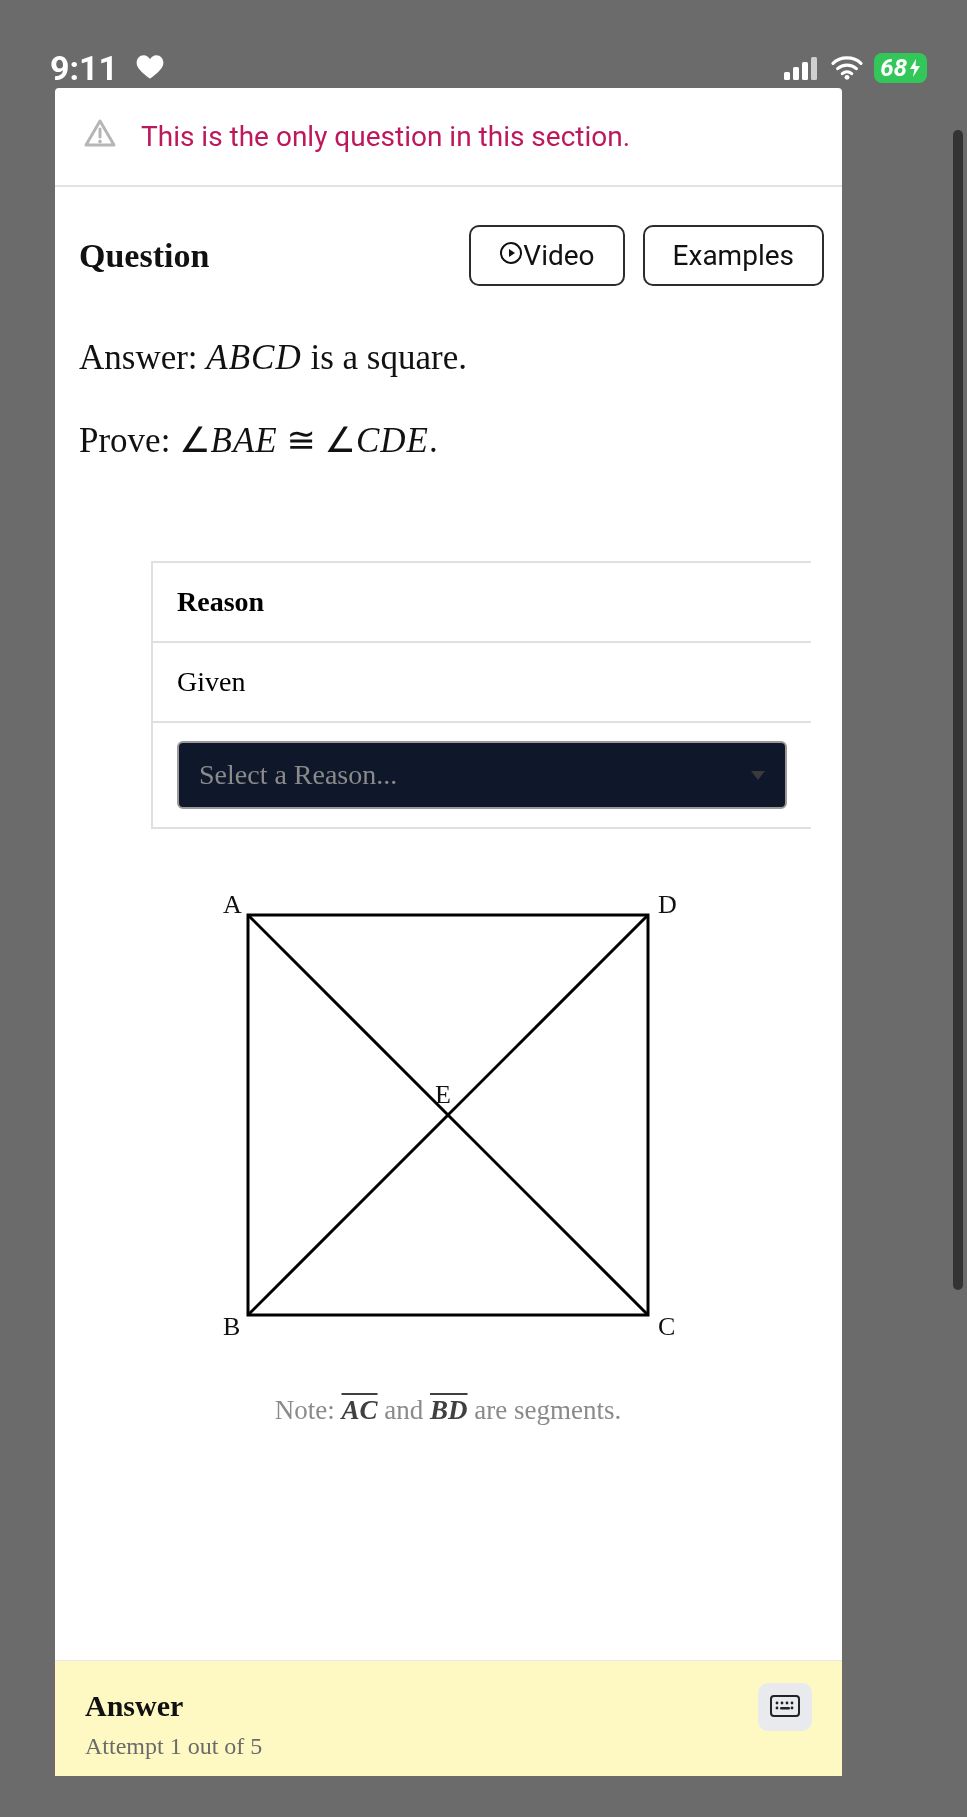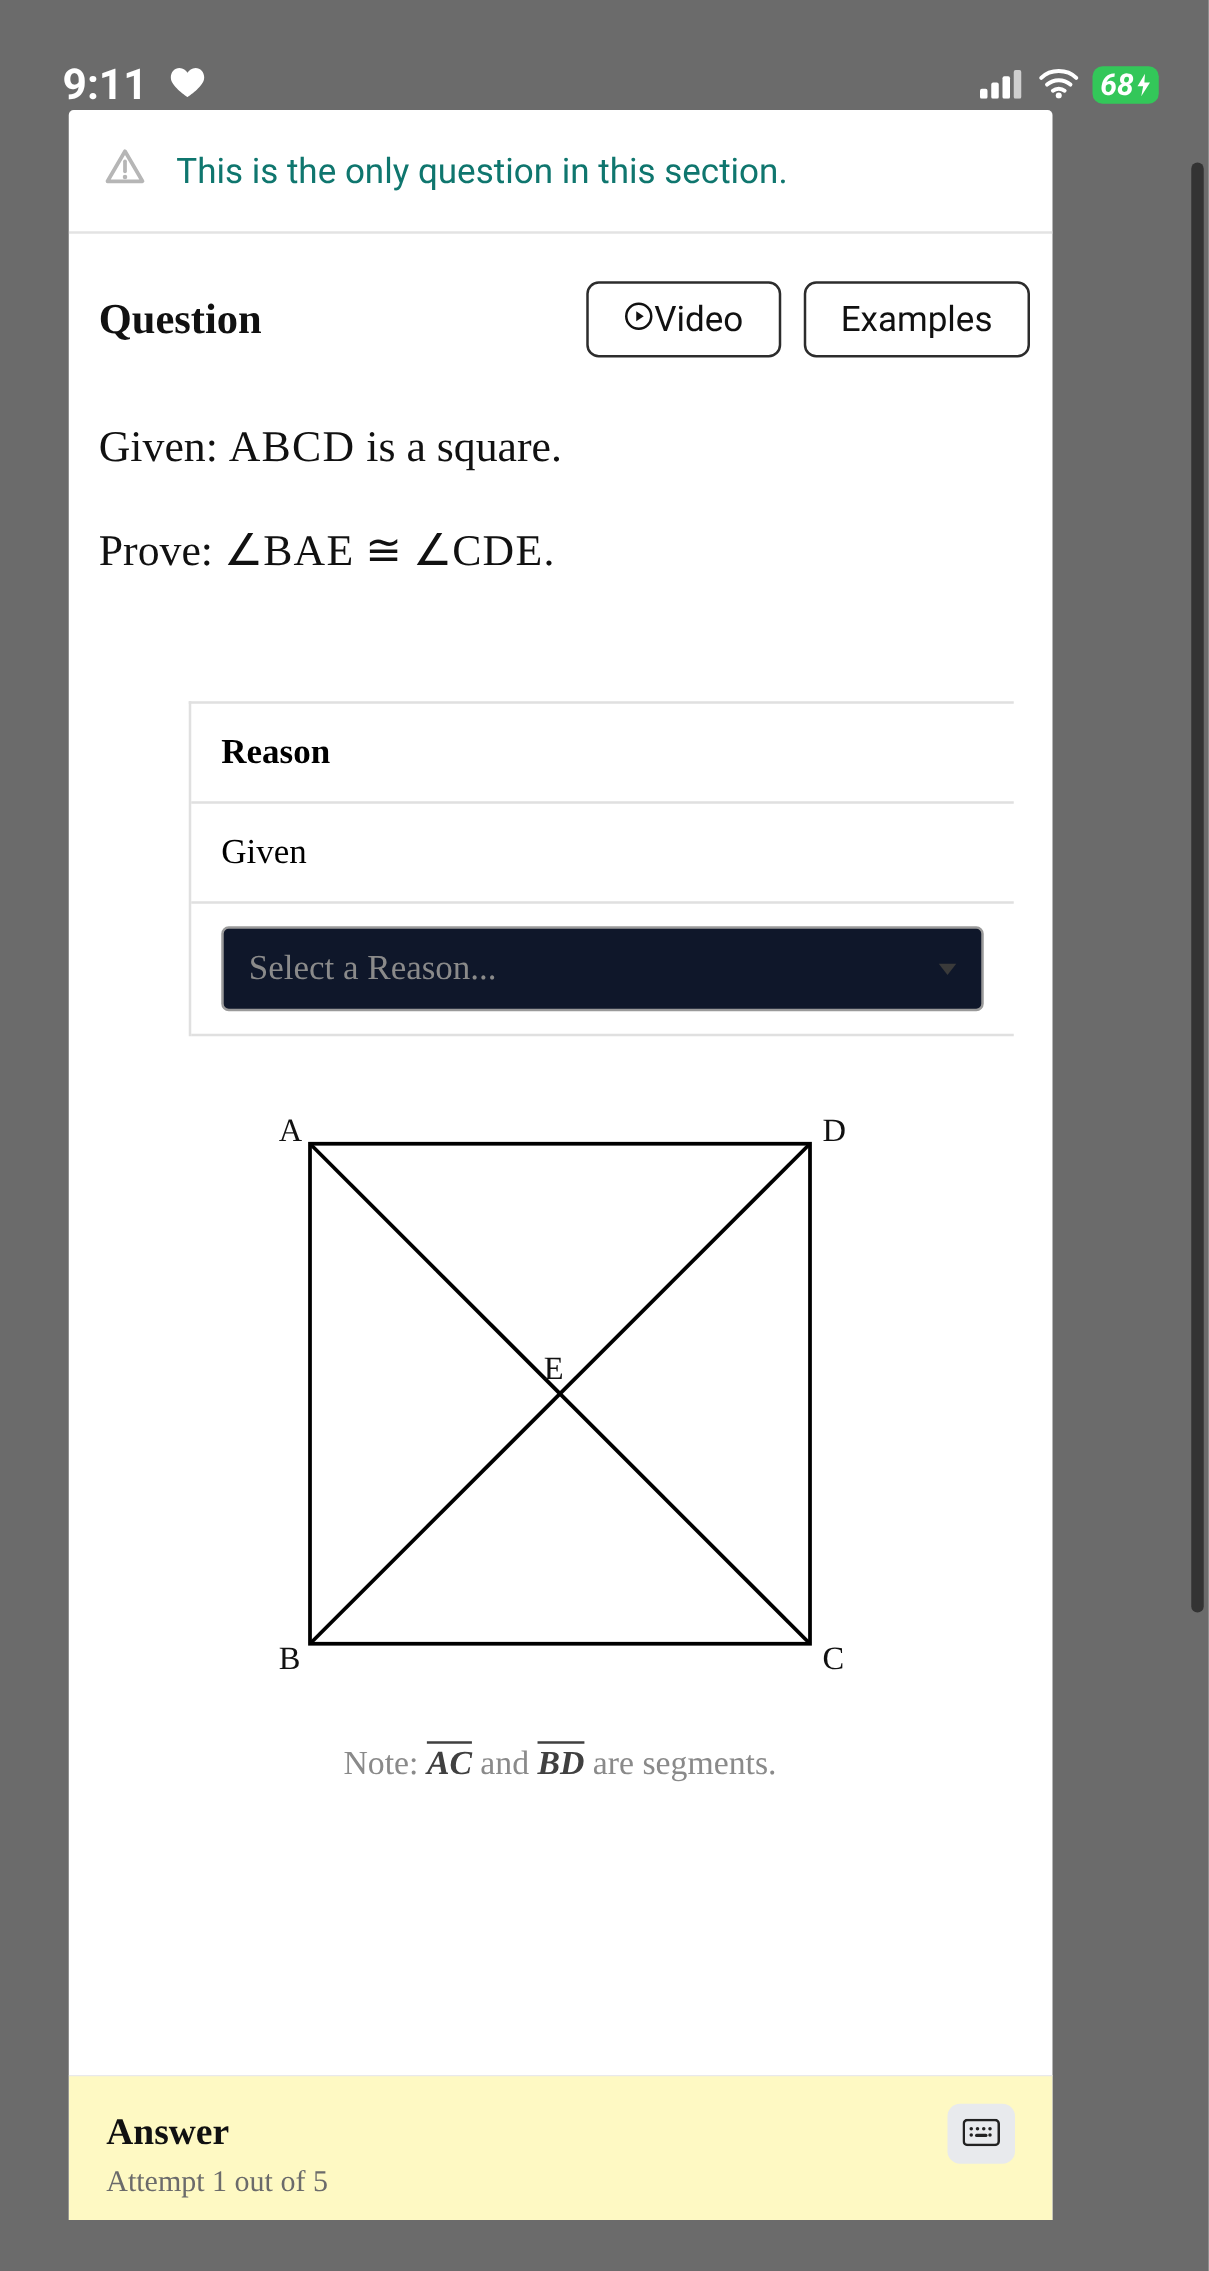--- a/index.html
+++ b/index.html
@@ -42,21 +42,21 @@
     background: #fff;
     border-radius: 4px 4px 0 0;
     overflow: hidden;
   }
   .notice {
     display:flex;
     align-items:center;
     gap: 24px;
     padding: 30px 24px 30px 28px;
     border-bottom: 2px solid #e3e3e3;
-    color:#0f766e;
+    color:#be185d;
     font-size: 28px;
   }
   .notice .tri { flex:0 0 auto; }
   .q-header {
     display:flex; align-items:center;
     padding: 38px 18px 28px 24px;
     gap: 18px;
   }
   .q-title {
     font-family: Georgia, "Times New Roman", serif;
@@ -78,21 +78,21 @@
   }
   .math-block {
     padding: 24px 24px 0 24px;
     font-family: Georgia, "Times New Roman", serif;
     color:#111;
   }
   .given-line, .prove-line {
     font-size: 35px;
     margin-bottom: 42px;
   }
-  .mit { letter-spacing: 1px; }
+  .mit { font-style: italic; letter-spacing: 1px; }
   .ang { font-style: normal; }
   .table-wrap {
     margin: 100px 0 0 96px;
     width: 660px;
     border-top: 2px solid #e0e0e0;
     border-left: 2px solid #e0e0e0;
   }
   .trow {
     display:flex; align-items:center;
     min-height: 80px;
@@ -236,21 +236,21 @@
       </span>
       <span>Video</span>
     </button>
     <button class="pill-btn">
       <span>Examples</span>
     </button>
   </div>
 
   <div class="math-block">
     <div class="given-line">
-      <span>Given: </span><span class="mit">ABCD</span><span> is a square.</span>
+      <span>Answer: </span><span class="mit">ABCD</span><span> is a square.</span>
     </div>
     <div class="prove-line">
       <span>Prove: </span><span class="ang">∠</span><span class="mit">BAE</span>
       <span>≅</span>
       <span class="ang">∠</span><span class="mit">CDE</span><span>.</span>
     </div>
   </div>
 
   <div class="table-wrap">
     <div class="trow head">

